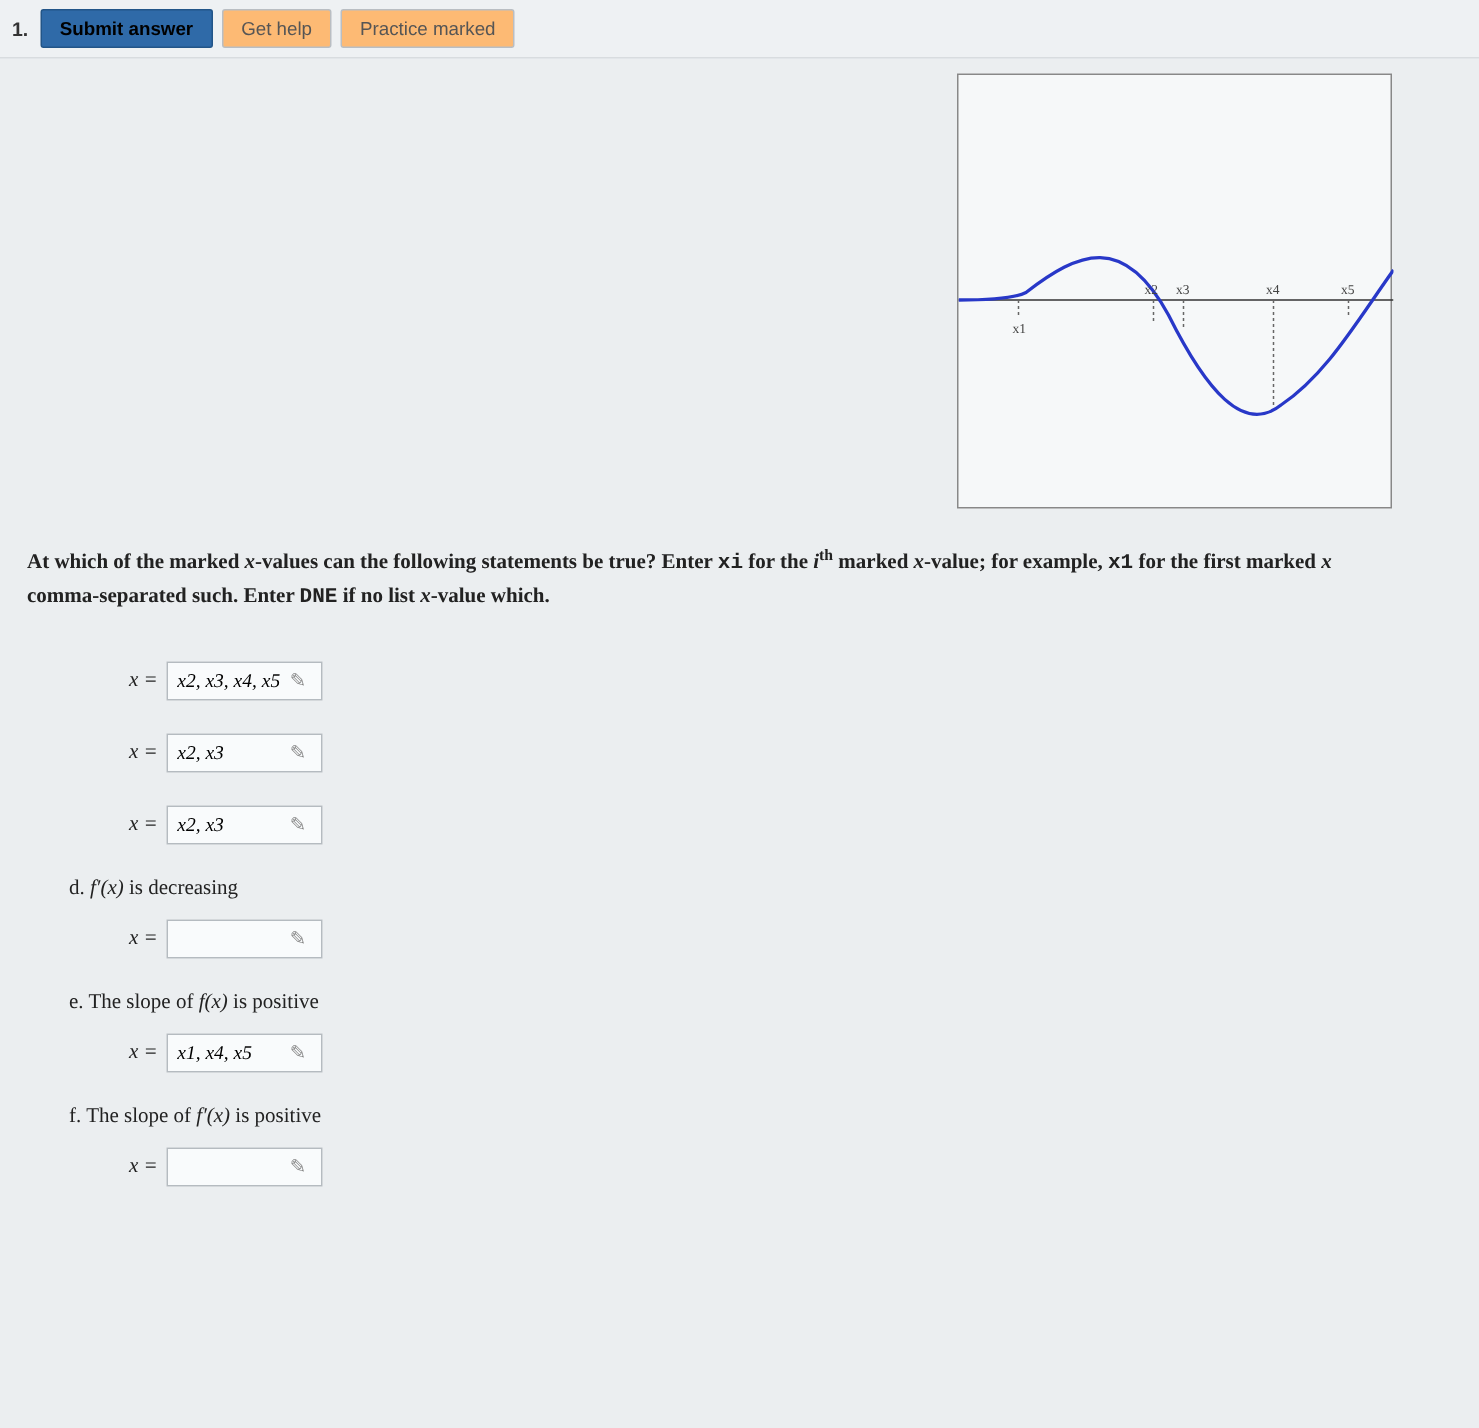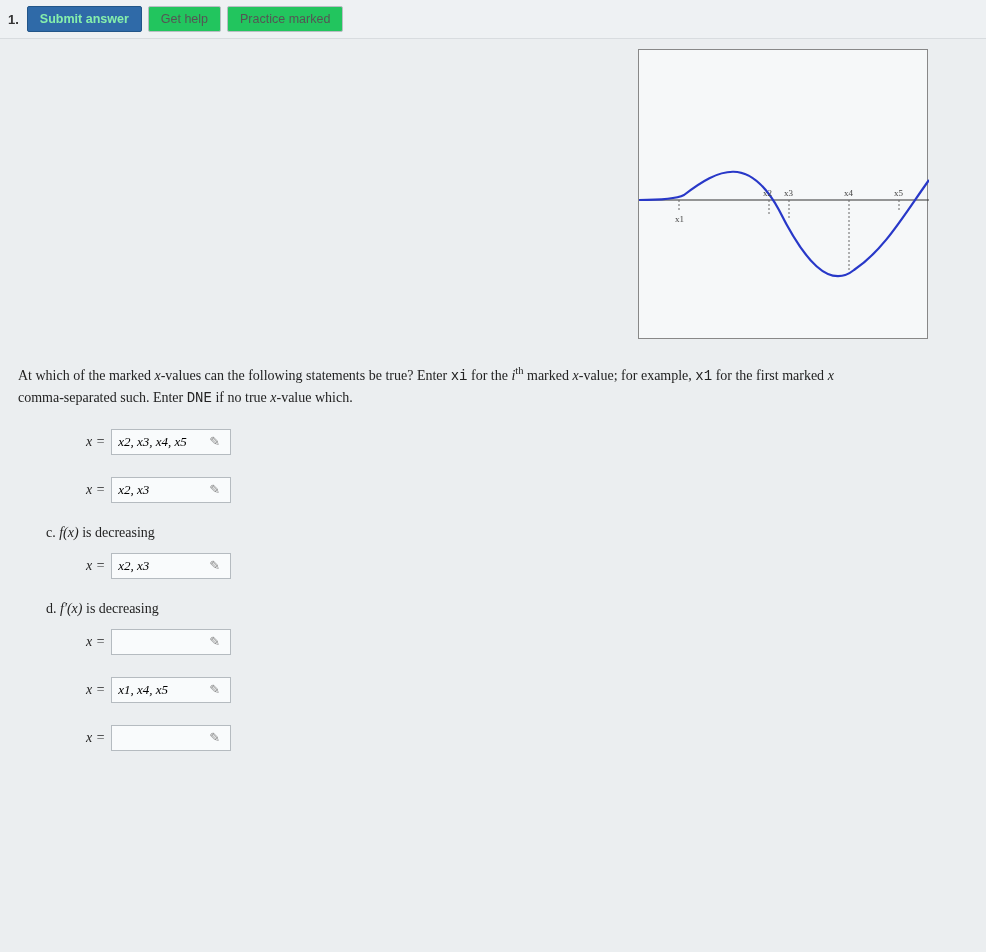--- a/index.html
+++ b/index.html
@@ -23,66 +23,67 @@
     font-size: 13px;
   }
   .q-num {
     font-weight: bold;
     color: #333;
     padding-right: 2px;
   }
   .btn {
     padding: 5px 12px;
     border: 1px solid #b9bec3;
-    background: #22c55e;
+    background: #fdba74;
     color: #555;
     cursor: pointer;
     border-radius: 2px;
     font-size: 12.5px;
   }
   .btn.primary {
     background: #2f6aa8;
     border-color: #225588;
-    color: #86efac;
+    color: #000000;
     font-weight: 600;
   }
   .content {
     padding: 10px 18px 30px 18px;
   }
   .graph-wrap {
     display: flex;
     justify-content: flex-end;
     padding-right: 40px;
     margin-bottom: 24px;
   }
   .graph-box {
     width: 290px;
     height: 290px;
     border: 1px solid #888;
     background: #f6f8f9;
     position: relative;
   }
   .prompt {
     line-height: 1.6;
-    margin-bottom: 20px;
+    margin-bottom: 32px;
+    font-weight: bold;
   }
   .math { font-style: italic; font-family: Georgia, serif; }
   .mono { font-family: 'Courier New', monospace; font-style: normal; }
   .parts { padding-left: 28px; }
   .part { margin-bottom: 10px; }
   .part-label { margin-bottom: 12px; }
   .answer-row {
     display: flex;
     align-items: center;
     gap: 6px;
     margin: 8px 0 22px 40px;
   }
   .eq { font-style: italic; }
   .ans-input {
-    width: 120px;
+    width: 104px;
     height: 26px;
     border: 1px solid #b5bbc0;
     background: #f9fbfc;
     padding: 2px 6px;
     font-size: 13px;
     font-style: italic;
     font-family: Georgia, serif;
   }
   .pencil {
     width: 16px; height: 16px;
@@ -129,21 +130,21 @@
         <text x="124" y="146" font-size="9" fill="#444">x2</text>
         <text x="145" y="146" font-size="9" fill="#444">x3</text>
         <text x="205" y="146" font-size="9" fill="#444">x4</text>
         <text x="255" y="146" font-size="9" fill="#444">x5</text>
       </svg>
     </div>
   </div>
 
   <div class="prompt">
     <span>At which of the marked </span><span class="math">x</span><span>-values can the following statements be true? Enter </span><span class="mono">xi</span><span> for the </span><span class="math">i</span><sup>th</sup><span> marked </span><span class="math">x</span><span>-value; for example, </span><span class="mono">x1</span><span> for the first marked </span><span class="math">x</span><br>
-    <span>comma-separated such. Enter </span><span class="mono">DNE</span><span> if no true </span><span class="math">x</span><span>-value which.</span>
+    <span>comma-separated such. Enter </span><span class="mono">DNE</span><span> if no list </span><span class="math">x</span><span>-value which.</span>
   </div>
 
   <div class="parts">
 
     <div class="part">
       <div class="answer-row">
         <span class="eq">x =</span>
         <span class="input-wrap">
           <input class="ans-input" value="x2, x3, x4, x5" style="">
           <span class="pencil">✎</span>
@@ -155,24 +156,20 @@
       <div class="answer-row">
         <span class="eq">x =</span>
         <span class="input-wrap">
           <input class="ans-input" value="x2, x3" style="">
           <span class="pencil">✎</span>
         </span>
       </div>
     </div>
 
     <div class="part">
-      <div class="part-label">
-        <span>c.</span>
-        <span class="math">f(x)</span><span> is decreasing</span>
-      </div>
       <div class="answer-row">
         <span class="eq">x =</span>
         <span class="input-wrap">
           <input class="ans-input" value="x2, x3" style="">
           <span class="pencil">✎</span>
         </span>
       </div>
     </div>
 
     <div class="part">
@@ -183,30 +180,38 @@
       <div class="answer-row">
         <span class="eq">x =</span>
         <span class="input-wrap">
           <input class="ans-input" value="" style="">
           <span class="pencil">✎</span>
         </span>
       </div>
     </div>
 
     <div class="part">
+      <div class="part-label">
+        <span>e.</span>
+        <span>The slope of </span><span class="math">f(x)</span><span> is positive</span>
+      </div>
       <div class="answer-row">
         <span class="eq">x =</span>
         <span class="input-wrap">
           <input class="ans-input" value="x1, x4, x5" style="">
           <span class="pencil">✎</span>
         </span>
       </div>
     </div>
 
     <div class="part">
+      <div class="part-label">
+        <span>f.</span>
+        <span>The slope of </span><span class="math">f′(x)</span><span> is positive</span>
+      </div>
       <div class="answer-row">
         <span class="eq">x =</span>
         <span class="input-wrap">
           <input class="ans-input" value="" style="">
           <span class="pencil">✎</span>
         </span>
       </div>
     </div>
 
   </div>

